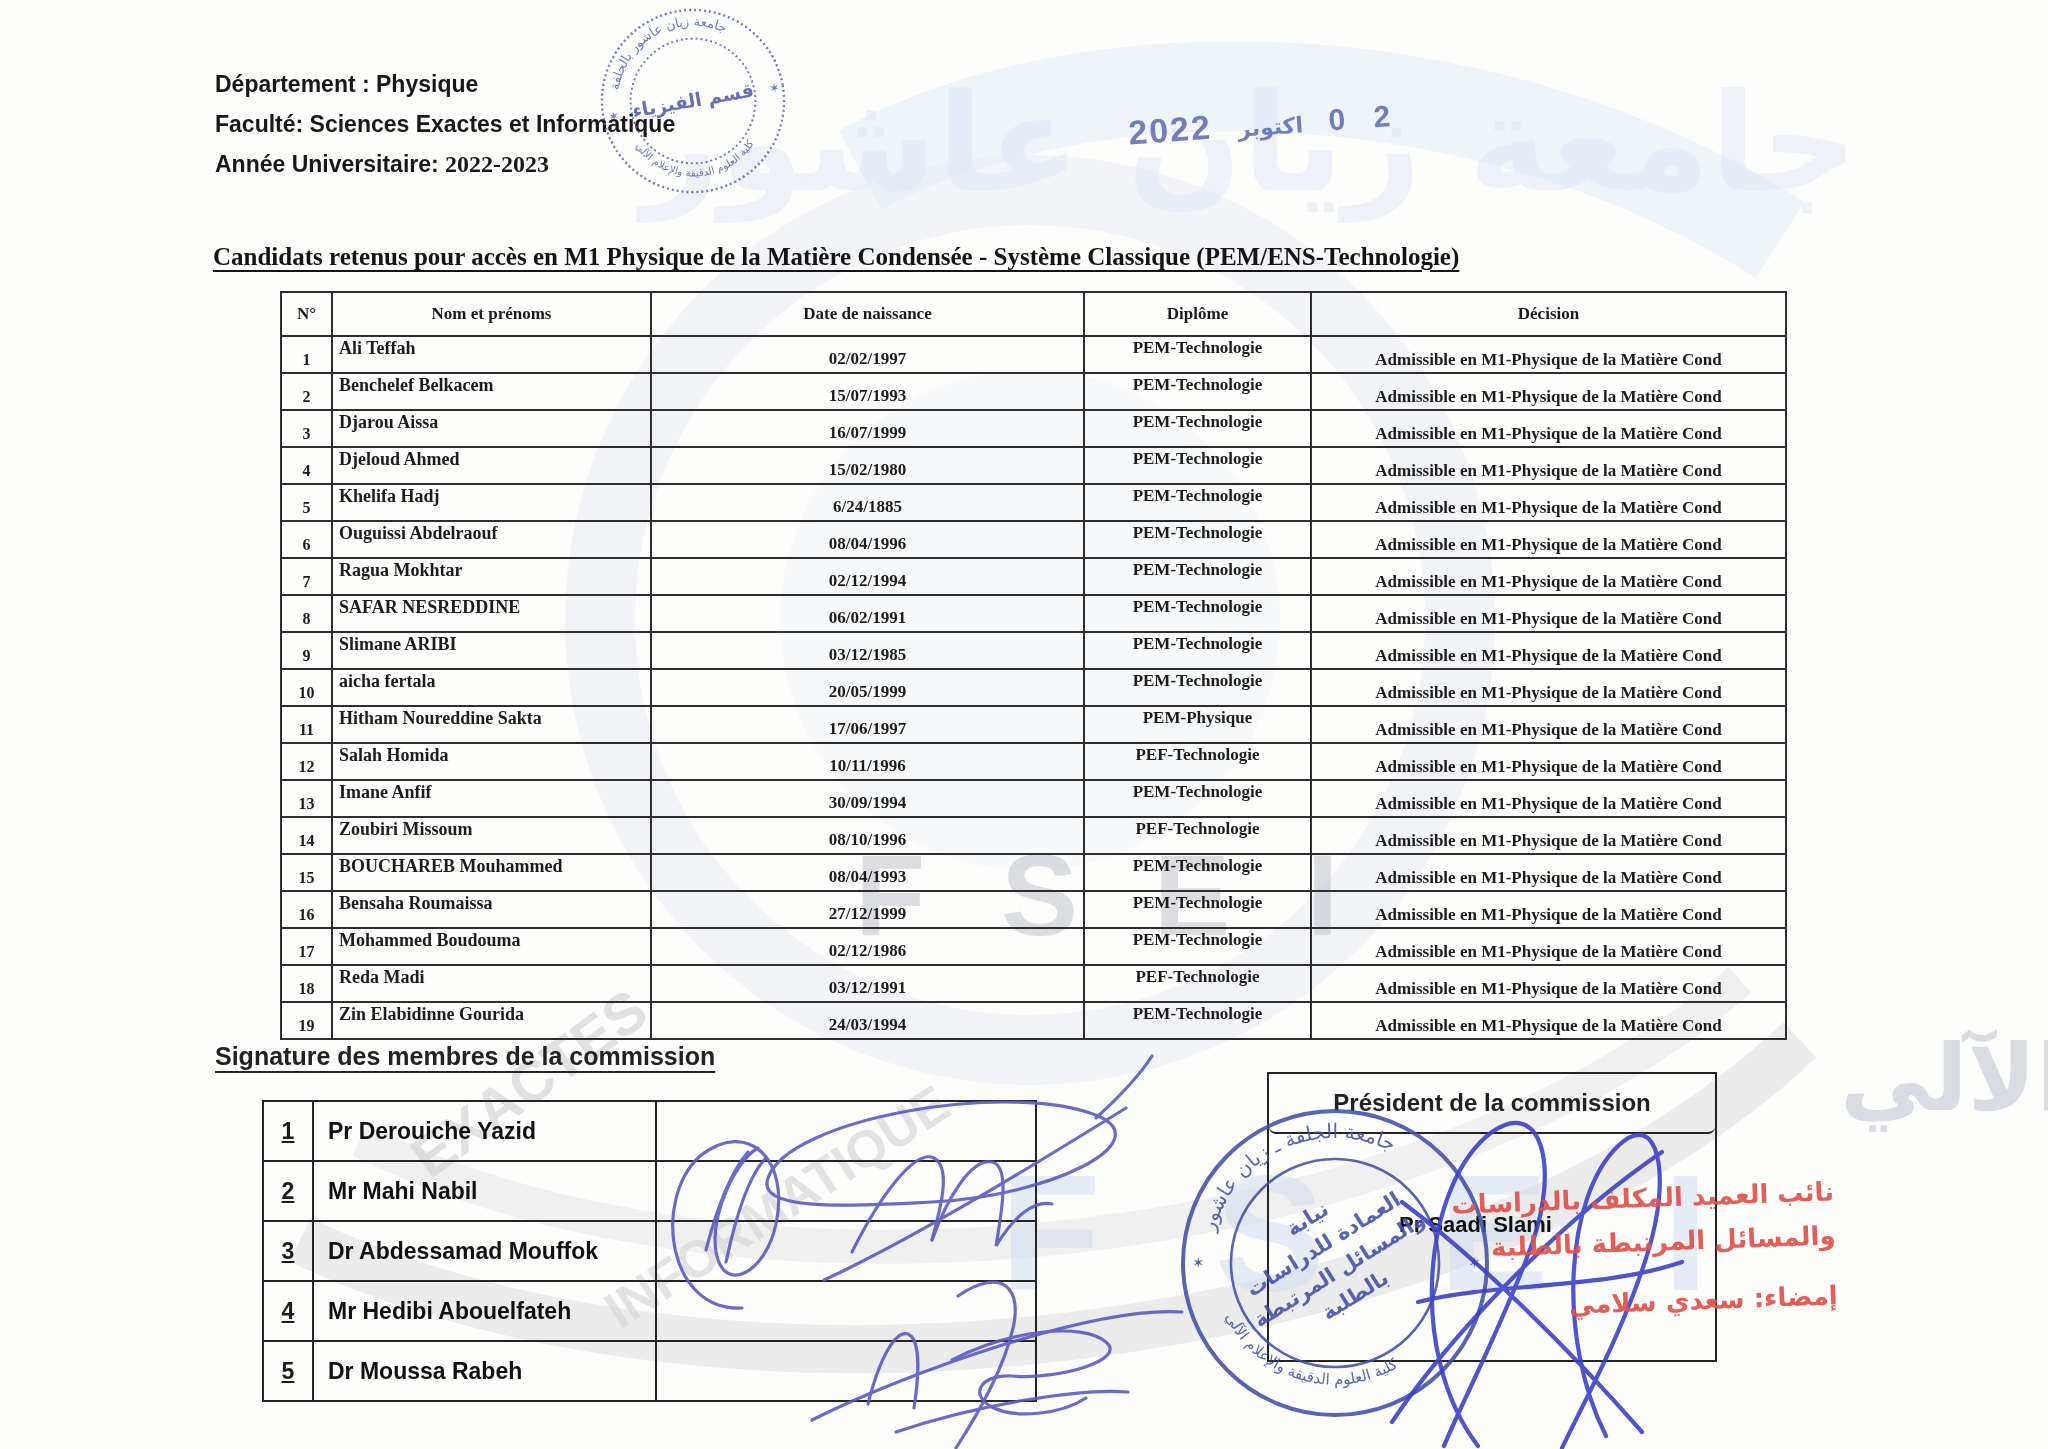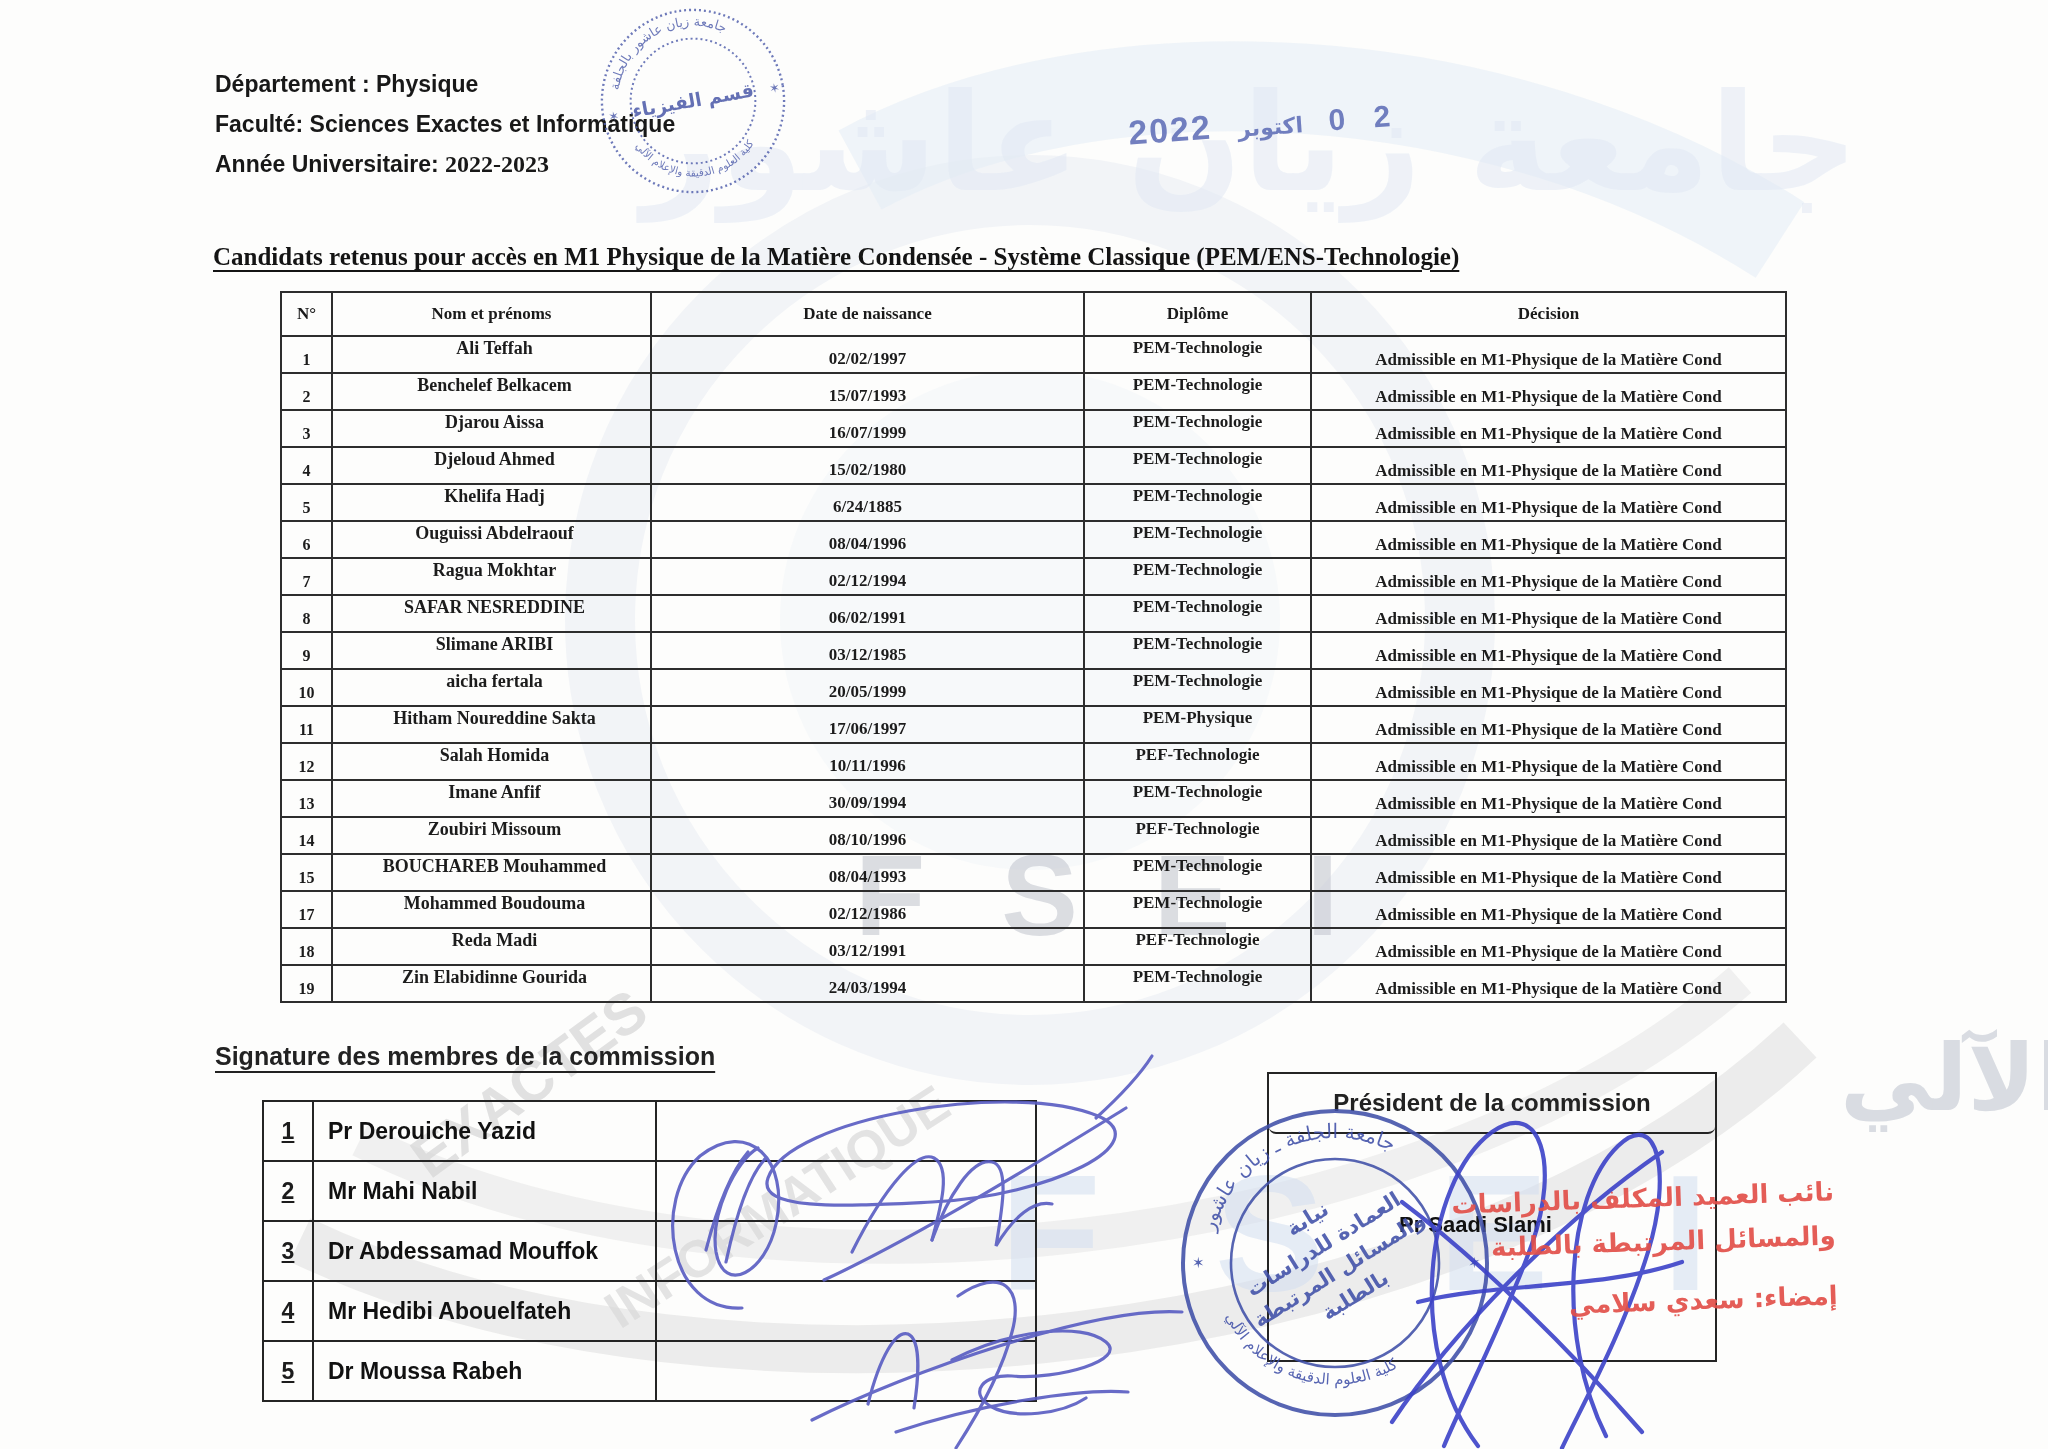--- a/index.html
+++ b/index.html
@@ -21,21 +21,21 @@
   
   table{border-collapse:collapse;}
   .main-table{position:absolute;left:280px;top:291px;width:1505px;z-index:1;table-layout:fixed;
     font-family:"Liberation Serif",serif;}
   .main-table th,.main-table td{border:2px solid #2d2d2d;overflow:hidden;white-space:nowrap;}
   .main-table thead tr{height:44px;}
   .main-table tbody tr{height:37px;}
   .main-table th{font-size:17px;font-weight:bold;text-align:center;color:#1a1a1a;}
   .col-num{width:51px;} .col-name{width:319px;} .col-dob{width:433px;} .col-dip{width:227px;} .col-dec{width:475px;}
   td.c-num{font-size:16px;font-weight:600;text-align:center;vertical-align:bottom;padding-bottom:3px;}
-  td.c-name{font-size:18px;font-weight:600;text-align:center;vertical-align:top;padding:1px 0 0 6px;}
+  td.c-name{font-size:18px;font-weight:600;text-align:left;vertical-align:top;padding:1px 0 0 6px;}
   td.c-dob{font-size:17px;font-weight:bold;text-align:center;vertical-align:bottom;padding-bottom:3px;}
   td.c-dip{font-size:17px;font-weight:bold;text-align:center;vertical-align:bottom;padding-bottom:14px;}
   td.c-dec{font-size:17px;font-weight:bold;text-align:center;vertical-align:bottom;padding-bottom:2px;}
   
   .sig-heading{position:absolute;left:215px;top:1042px;margin:0;z-index:1;font-size:25px;font-weight:bold;
     text-decoration:underline;text-underline-offset:6px;text-decoration-thickness:2px;color:#222;}
   .sig-table{position:absolute;left:262px;top:1100px;width:775px;z-index:1;table-layout:fixed;}
   .sig-table td{border:2.5px solid #242424;}
   .sig-table tr{height:60px;}
   .sc-num{width:46px;text-align:center;font-size:23px;font-weight:bold;text-decoration:underline;}
@@ -231,20 +231,27 @@
       <td class="c-num">14</td>
       <td class="c-name">Zoubiri Missoum</td>
       <td class="c-dob">08/10/1996</td>
       <td class="c-dip">PEF-Technologie</td>
       <td class="c-dec">Admissible en M1-Physique de la Matière Cond</td>
     </tr>
         <tr>
       <td class="c-num">15</td>
       <td class="c-name">BOUCHAREB Mouhammed</td>
       <td class="c-dob">08/04/1993</td>
+      <td class="c-dip">PEM-Technologie</td>
+      <td class="c-dec">Admissible en M1-Physique de la Matière Cond</td>
+    </tr>
+        <tr>
+      <td class="c-num">16</td>
+      <td class="c-name">Bensaha Roumaissa</td>
+      <td class="c-dob">27/12/1999</td>
       <td class="c-dip">PEM-Technologie</td>
       <td class="c-dec">Admissible en M1-Physique de la Matière Cond</td>
     </tr>
         <tr>
       <td class="c-num">17</td>
       <td class="c-name">Mohammed Boudouma</td>
       <td class="c-dob">02/12/1986</td>
       <td class="c-dip">PEM-Technologie</td>
       <td class="c-dec">Admissible en M1-Physique de la Matière Cond</td>
     </tr>

